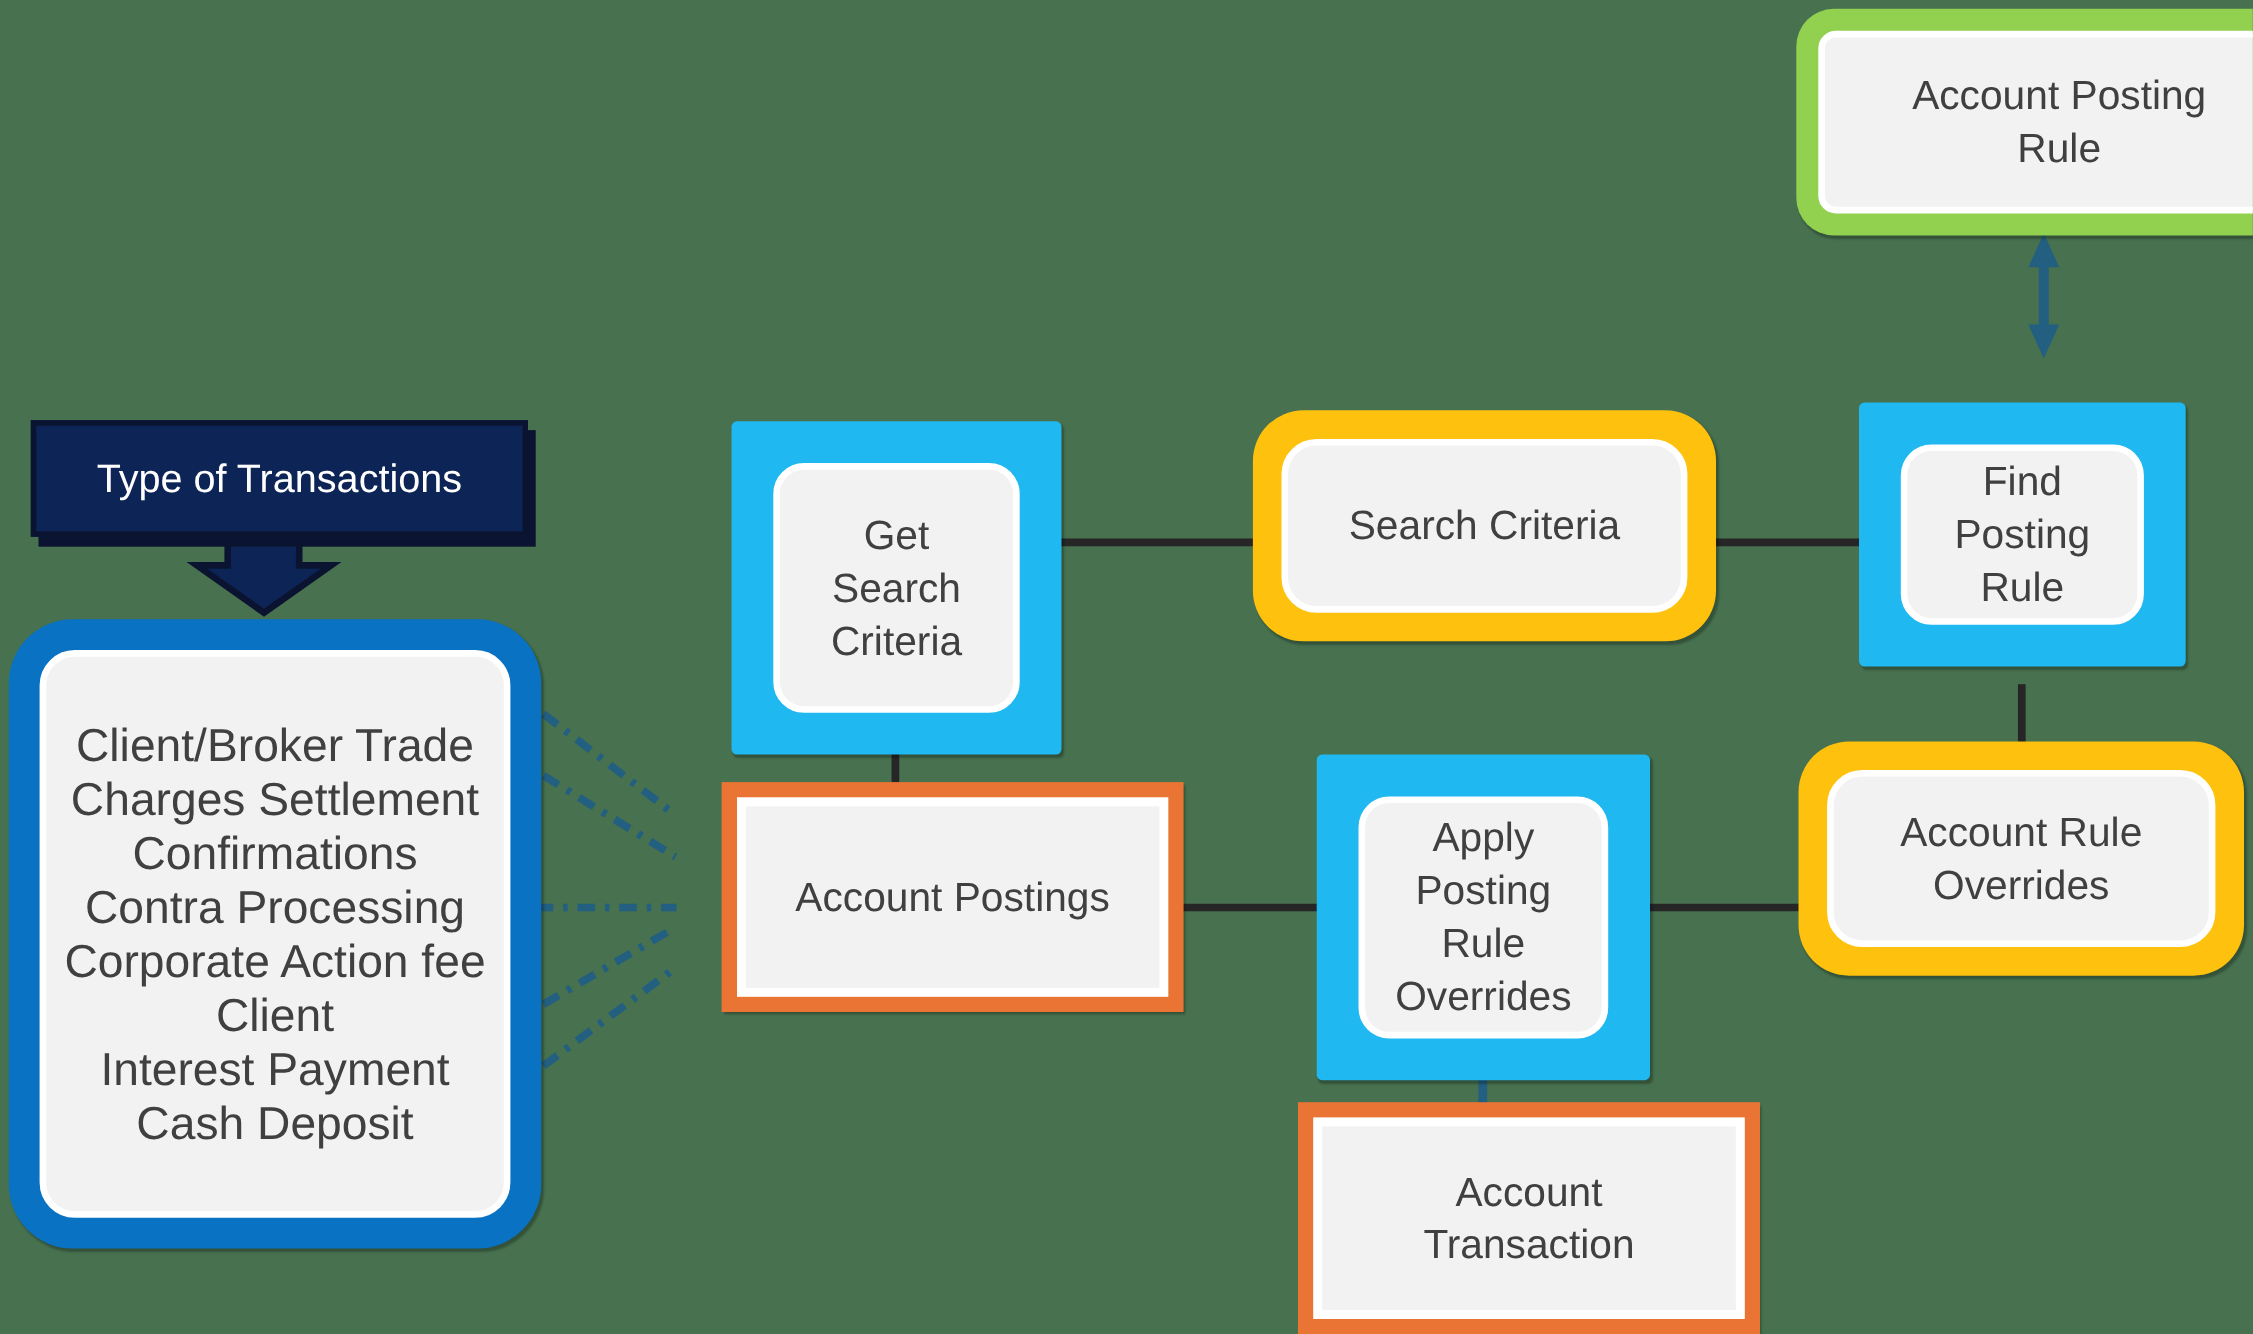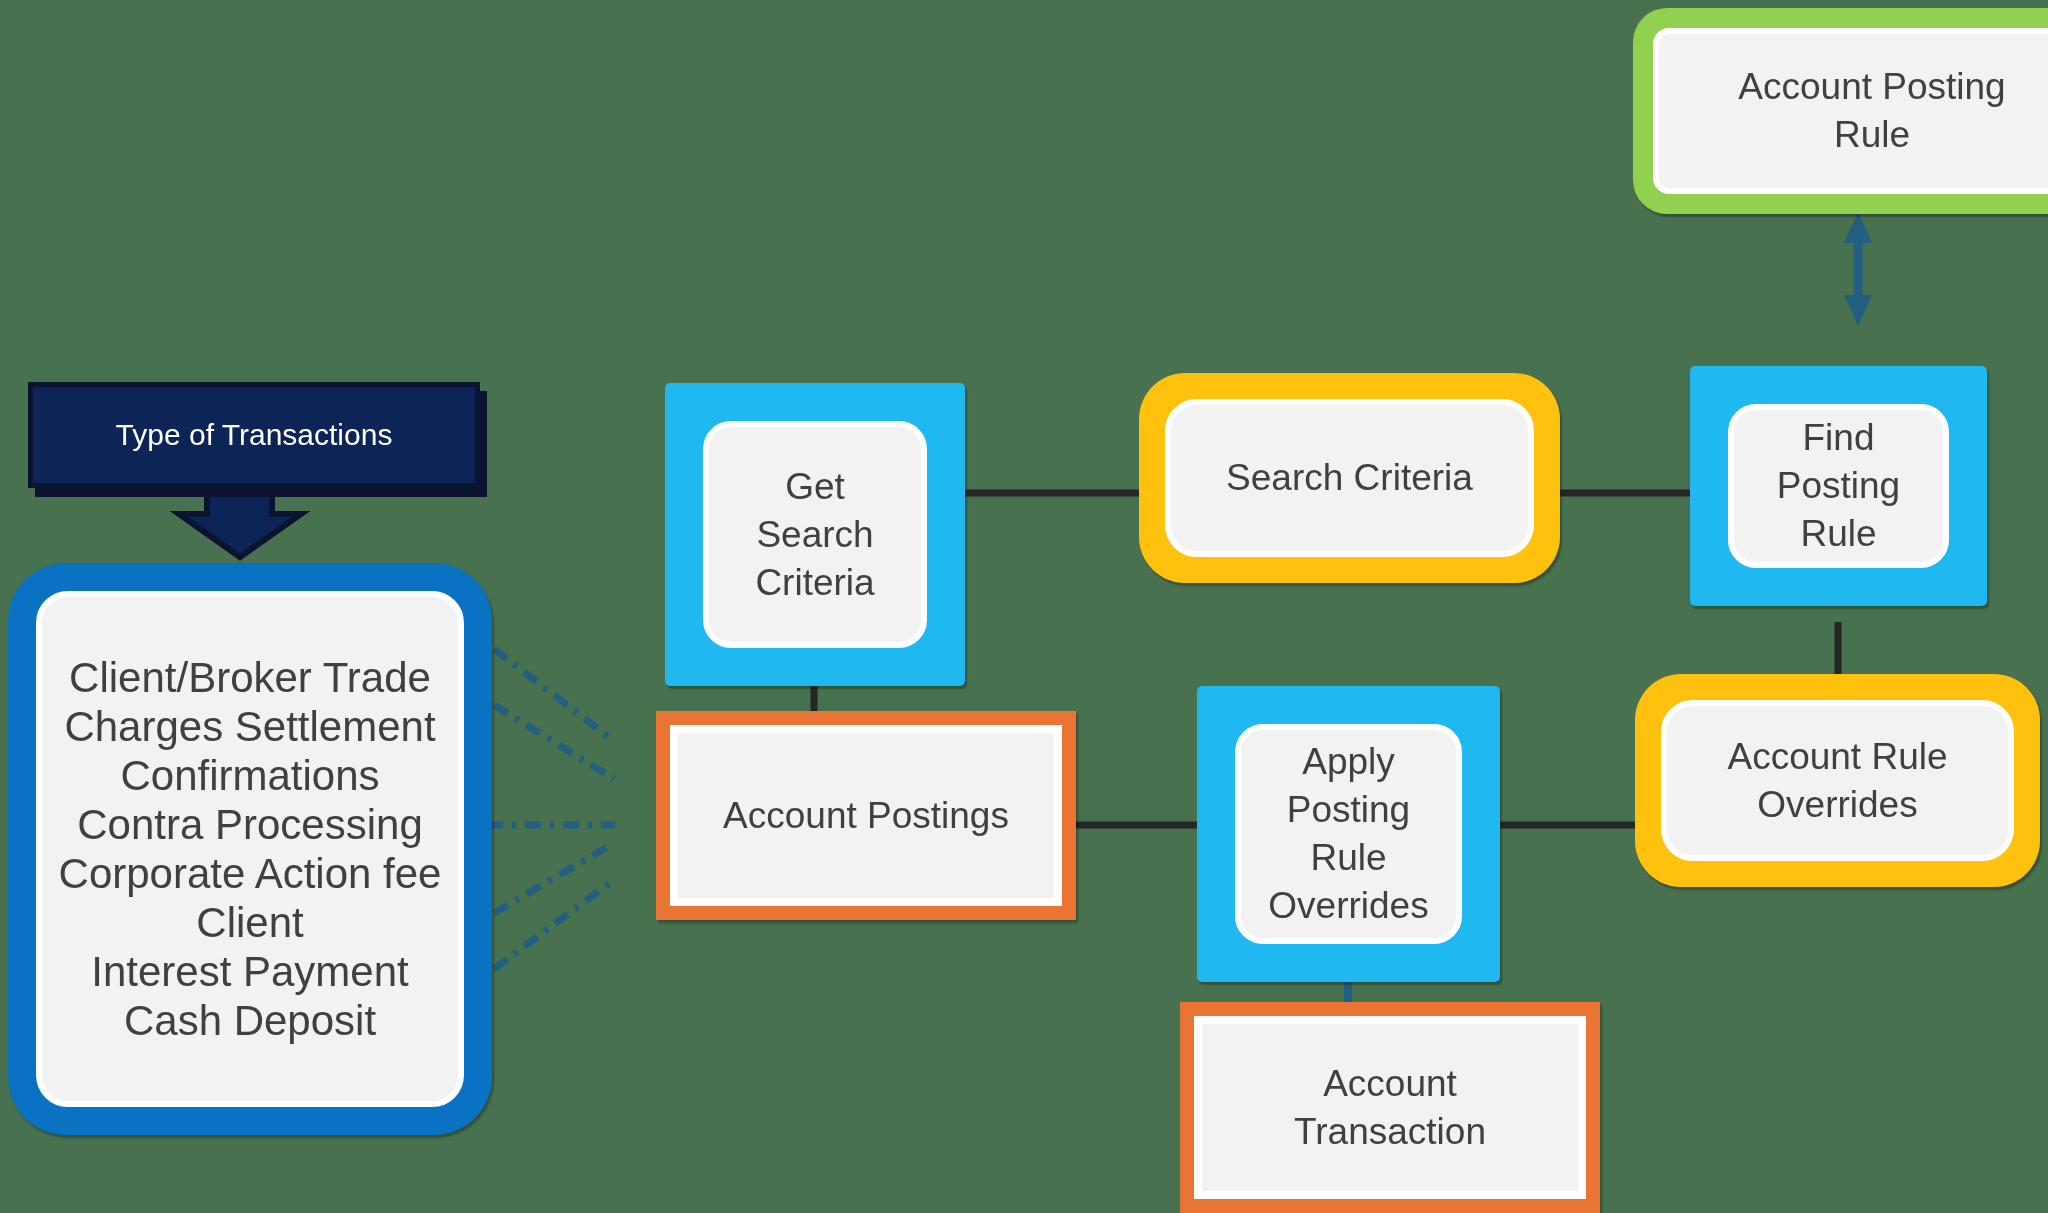--- a/index.html
+++ b/index.html
@@ -49,21 +49,21 @@
     position:absolute;
     box-sizing:border-box;
     z-index:2;
     background:var(--navy_fill,#0D2456);
     border:5px solid #0A1430;
     box-shadow:7px 9px 0 #0A1430;
     display:flex;
     align-items:center;
     justify-content:center;
     color:var(--title_text,#FFFFFF);
-    font-size:30px;
+    font-size:36px;
   }
 </style>
 </head>
 <body>
 
 <div class="canvas">
 
   <svg class="connectors" width="2048" height="1213" viewBox="0 0 2048 1213">
 
     <path d="M814 642 V714" stroke="#262626" stroke-width="7" fill="none"></path>

